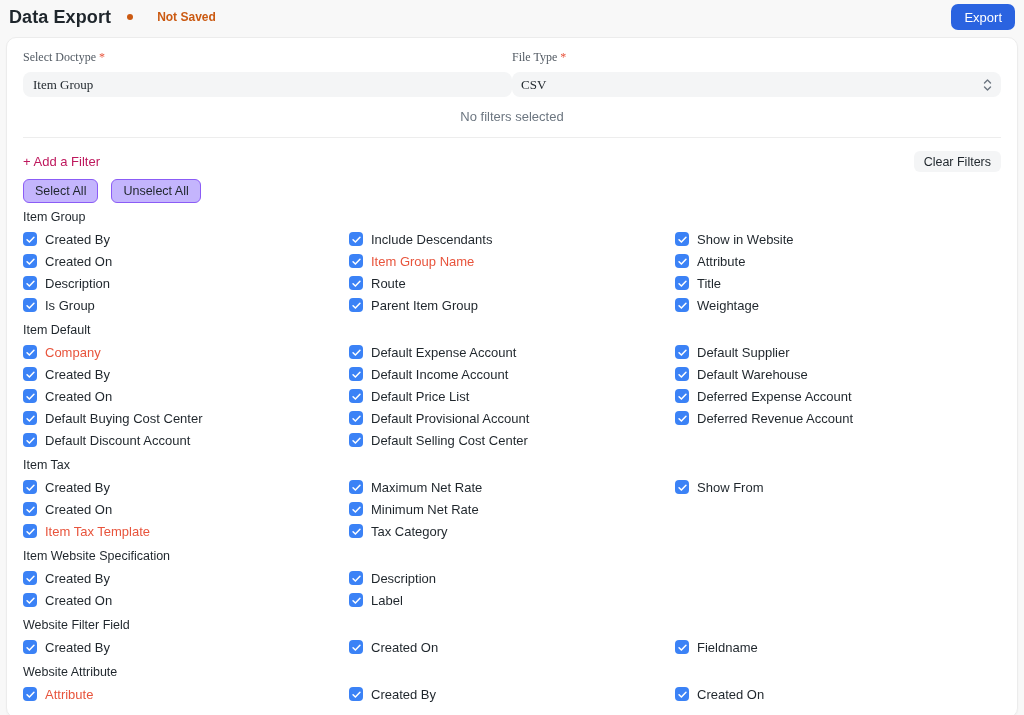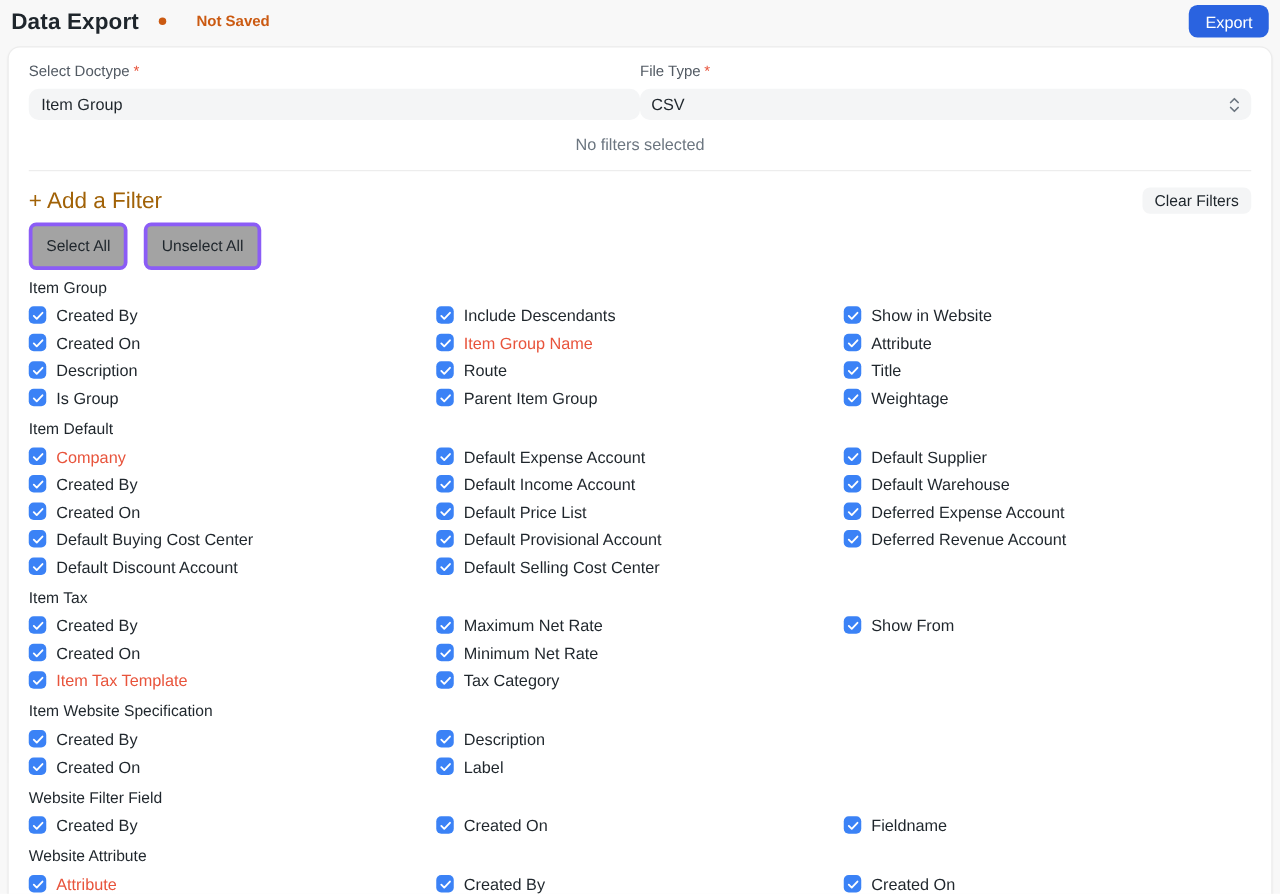--- a/index.html
+++ b/index.html
@@ -36,21 +36,21 @@
   }
   
   .card{
     margin:3px 6px 0 6px;
     background:#fff;
     border:1px solid #ececec;
     border-radius:10px;
     padding:12px 16px 12px 16px;
     box-shadow:0 1px 2px rgba(0,0,0,.03);
   }
-  .fields-row{display:grid;grid-template-columns:1fr 1fr;}
+  .fields-row{display:grid;grid-template-columns:1fr 1fr;font-family:Liberation Serif, serif;}
   .field-label{font-size:12px;color:var(--text-gray);display:block;margin-bottom:7px;}
   .req{color:var(--mandatory);margin-left:3px;}
   .text-input{
     width:100%;height:25px;border:none;border-radius:8px;background:var(--ctrl-bg);
     padding:0 10px;font-size:13px;color:var(--text-dark);font-family:inherit;
   }
   .select-control{
     width:100%;height:25px;border-radius:8px;background:var(--ctrl-bg);
     padding:0 9px;font-size:13px;display:flex;align-items:center;justify-content:space-between;
     cursor:pointer;
@@ -61,28 +61,28 @@
     margin-top:12px;
     text-align:center;
     font-size:13px;color:#6c7680;
     padding-bottom:13px;
     border-bottom:1px solid var(--border);
   }
   .filter-actions{
     margin-top:13px;
     display:flex;align-items:center;justify-content:space-between;
   }
-  .add-filter{font-size:18px;color:#a16207;text-decoration:none;cursor:pointer;}
+  .add-filter{font-size:13px;color:#be185d;text-decoration:none;cursor:pointer;}
   .btn-light{
     background:var(--ctrl-bg);border:none;border-radius:6px;height:21px;padding:0 10px;
     font-size:12.5px;color:var(--text-dark);cursor:pointer;font-family:inherit;
   }
   .select-buttons{margin-top:7px;display:flex;gap:13px;}
   .btn-outline{
-    background:#a3a3a3;border:3px solid #8b5cf6;border-radius:6px;height:38px;padding:0 11px;
+    background:#c4b5fd;border:1px solid #8b5cf6;border-radius:6px;height:24px;padding:0 11px;
     font-size:12.5px;color:var(--text-dark);cursor:pointer;font-family:inherit;
   }
   
   .section{margin-top:7px;}
   .section-title{font-size:12.5px;color:var(--text-dark);line-height:14px;margin-bottom:4px;}
   .cb-grid{
     display:grid;
     grid-template-columns:repeat(3,1fr);
     grid-auto-flow:column;
     align-items:center;

